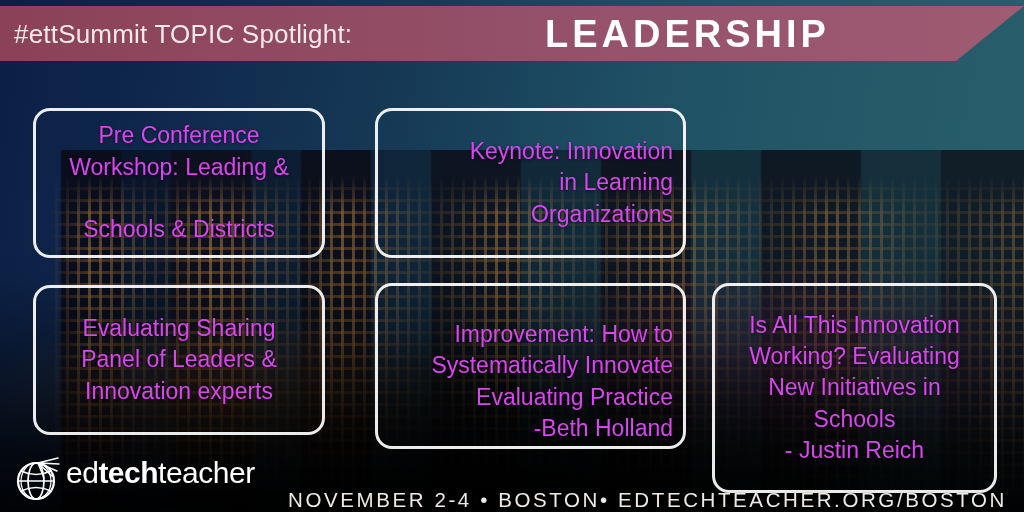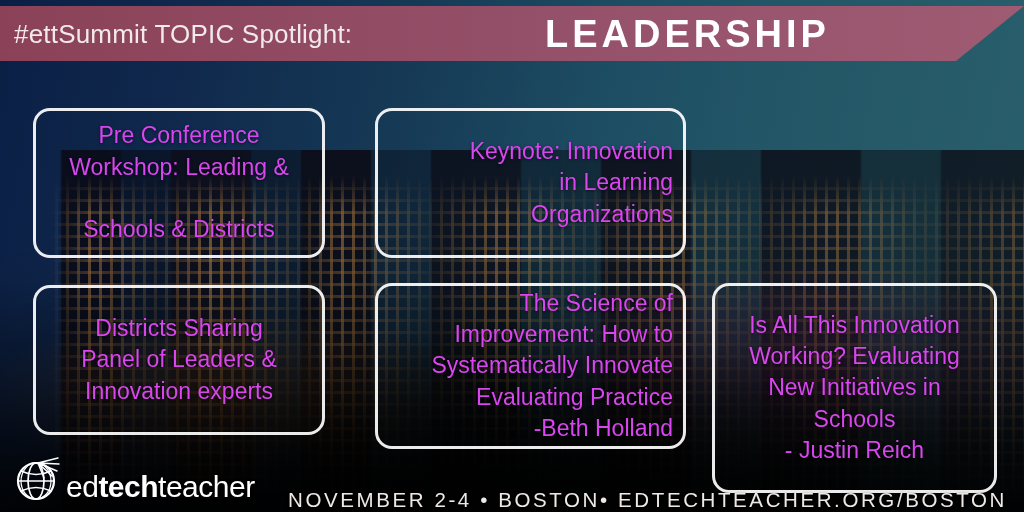--- a/index.html
+++ b/index.html
@@ -178,21 +178,21 @@
     bottom: 0;
     height: 64px;
     display: flex;
     align-items: center;
   }
   .logo {
     position: absolute;
     left: 14px;
     bottom: 8px;
     display: flex;
-    align-items: flex-end;
+    align-items: flex-start;
     gap: 4px;
     margin-top: 36px;
   }
   .logo-globe {
     width: 48px;
     height: 48px;
     display: block;
   }
   .logo-word {
     color: #ffffff;
@@ -245,29 +245,29 @@
     <span class="txt">
       <span>Keynote: Innovation</span><br>
       <span>in Learning</span><br>
       <span>Organizations</span><br>
     </span>
   </div>
 
 
   <div class="card card-r2 col-1">
     <span class="txt">
-      <span>Districts Sharing</span><br>
+      <span>Evaluating Sharing</span><br>
       <span>Panel of </span><b>Leaders &amp;</b><br>
       <b>Innovation</b><span> experts</span>
     </span>
   </div>
 
   <div class="card card-c2r2 col-2">
     <span class="txt">
-      <span>The Science of</span><br>
+      <br>
       <span>Improvement: How to</span><br>
       <span>Systematically Innovate</span><br>
       <span>Evaluating Practice</span><br>
       <span>-Beth Holland</span>
     </span>
   </div>
 
   <div class="card card-c3r2 col-3">
     <span class="txt">
       <span>Is All This Innovation</span><br>

